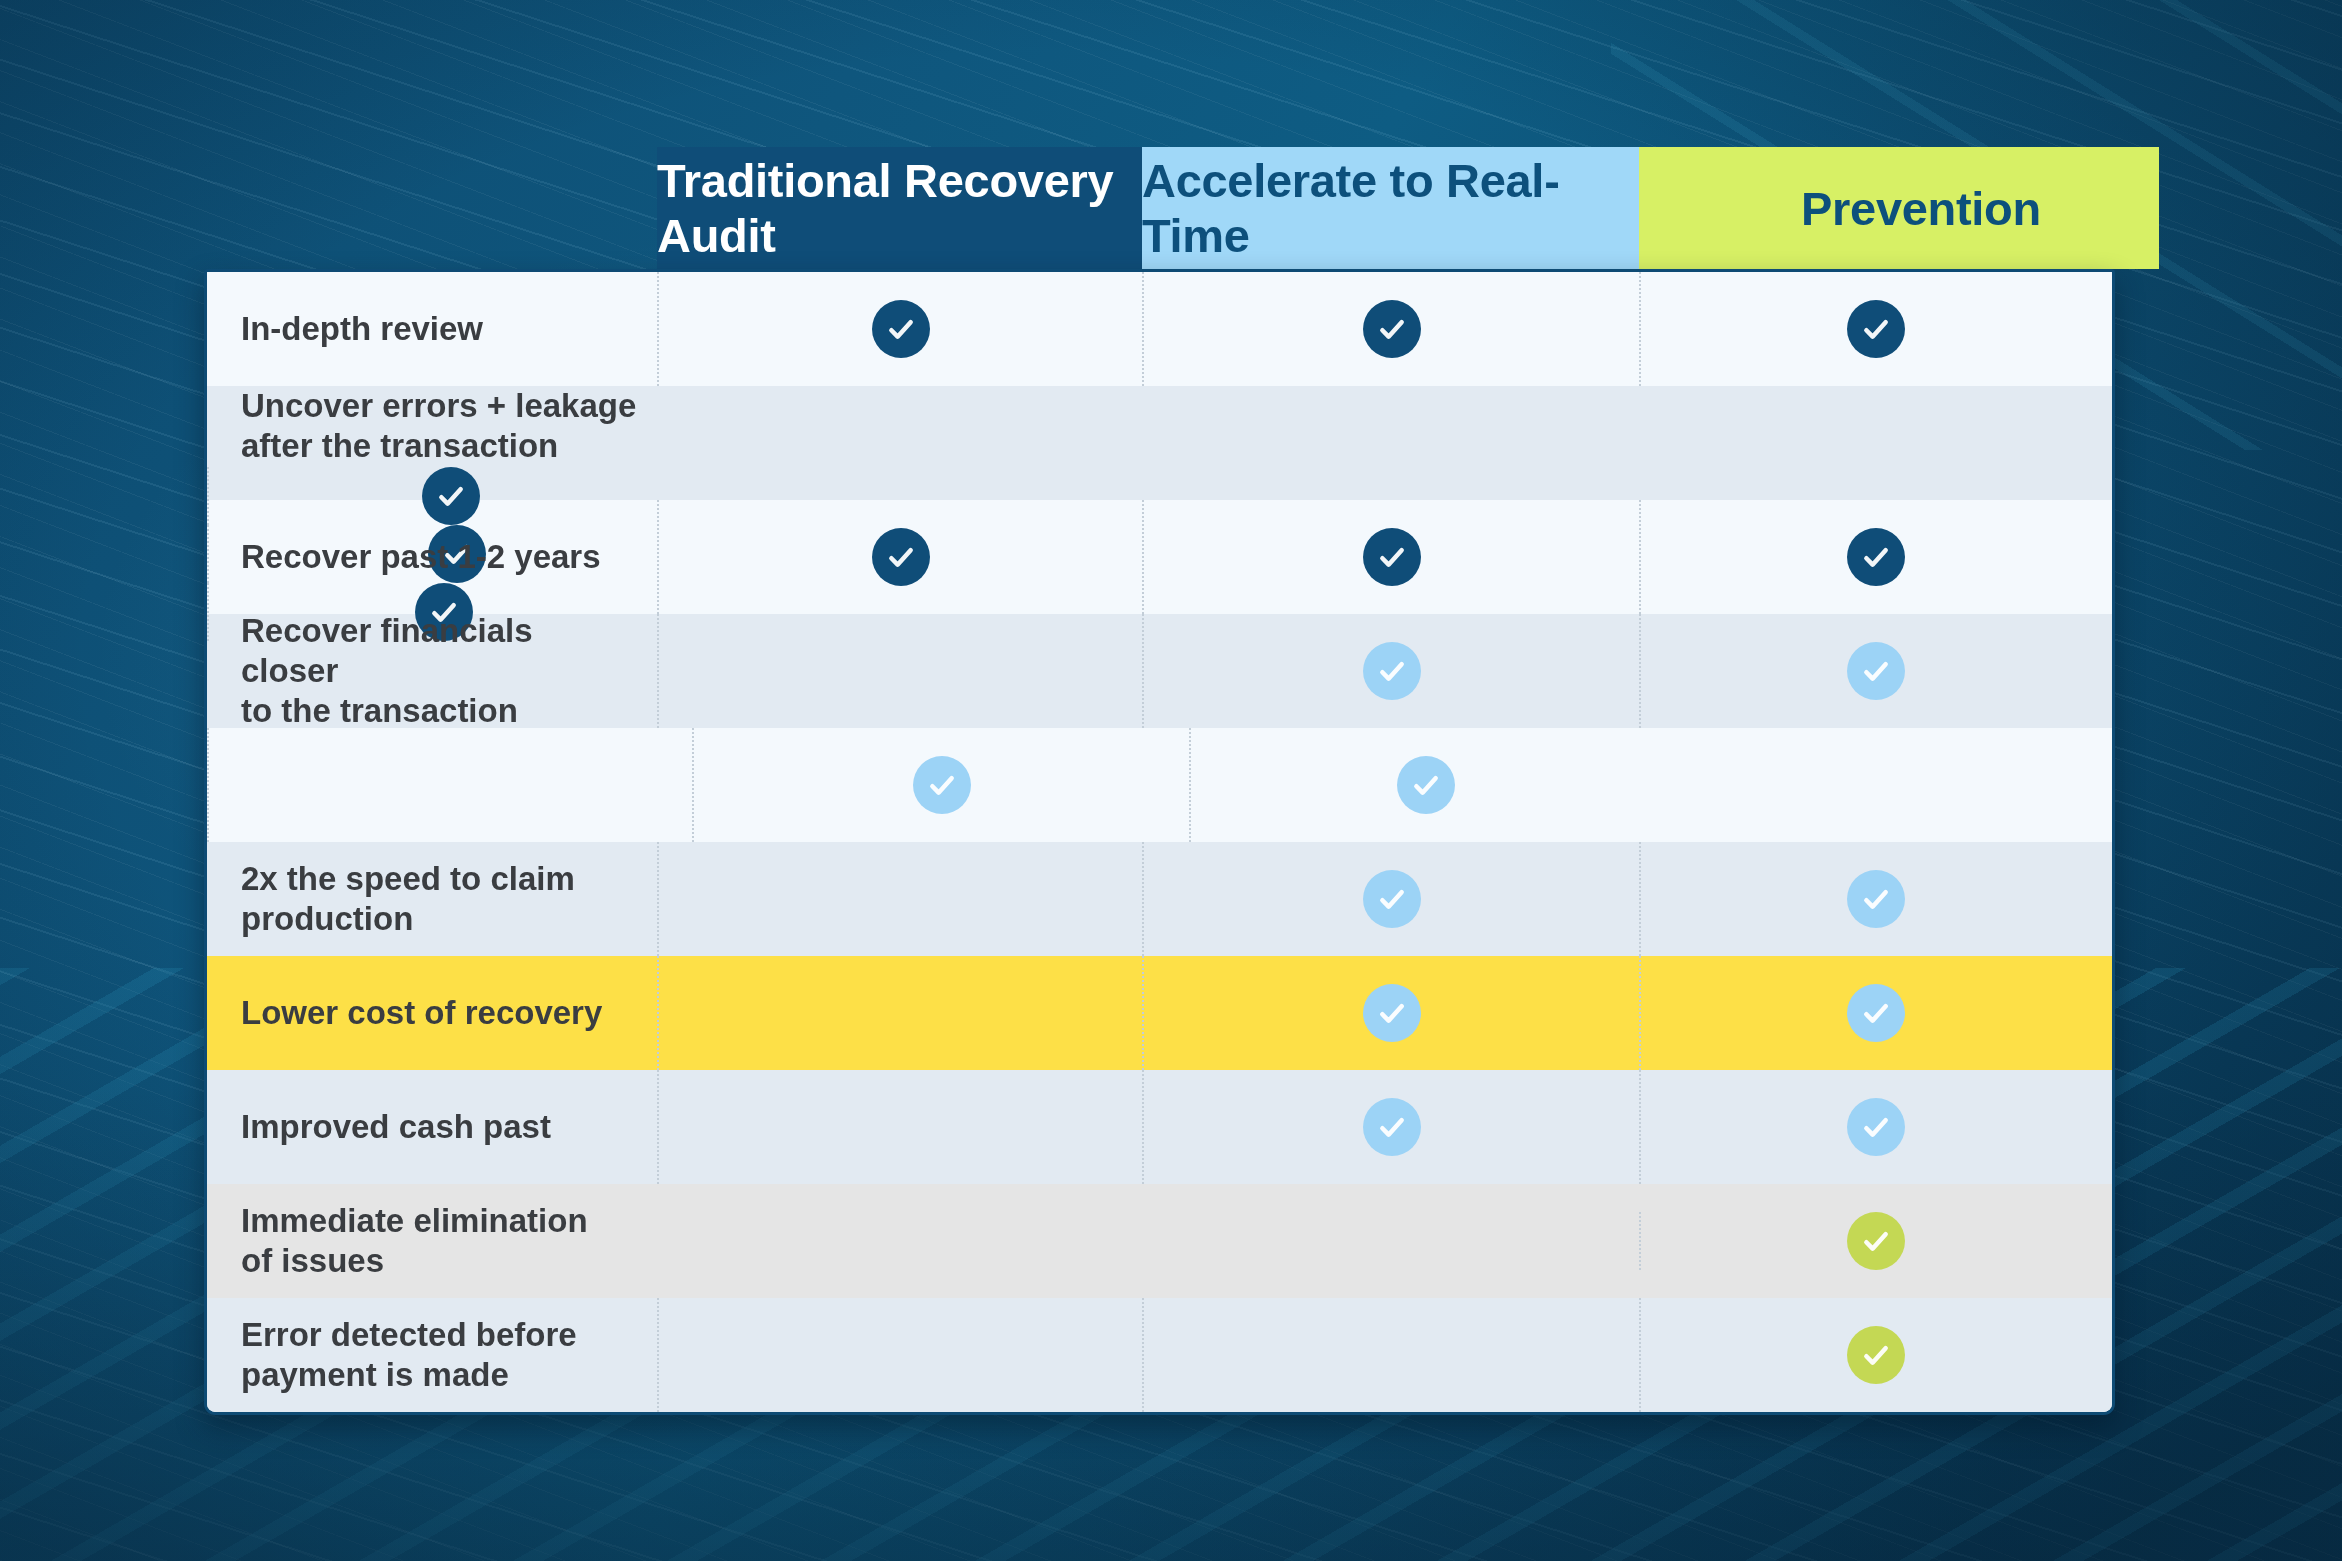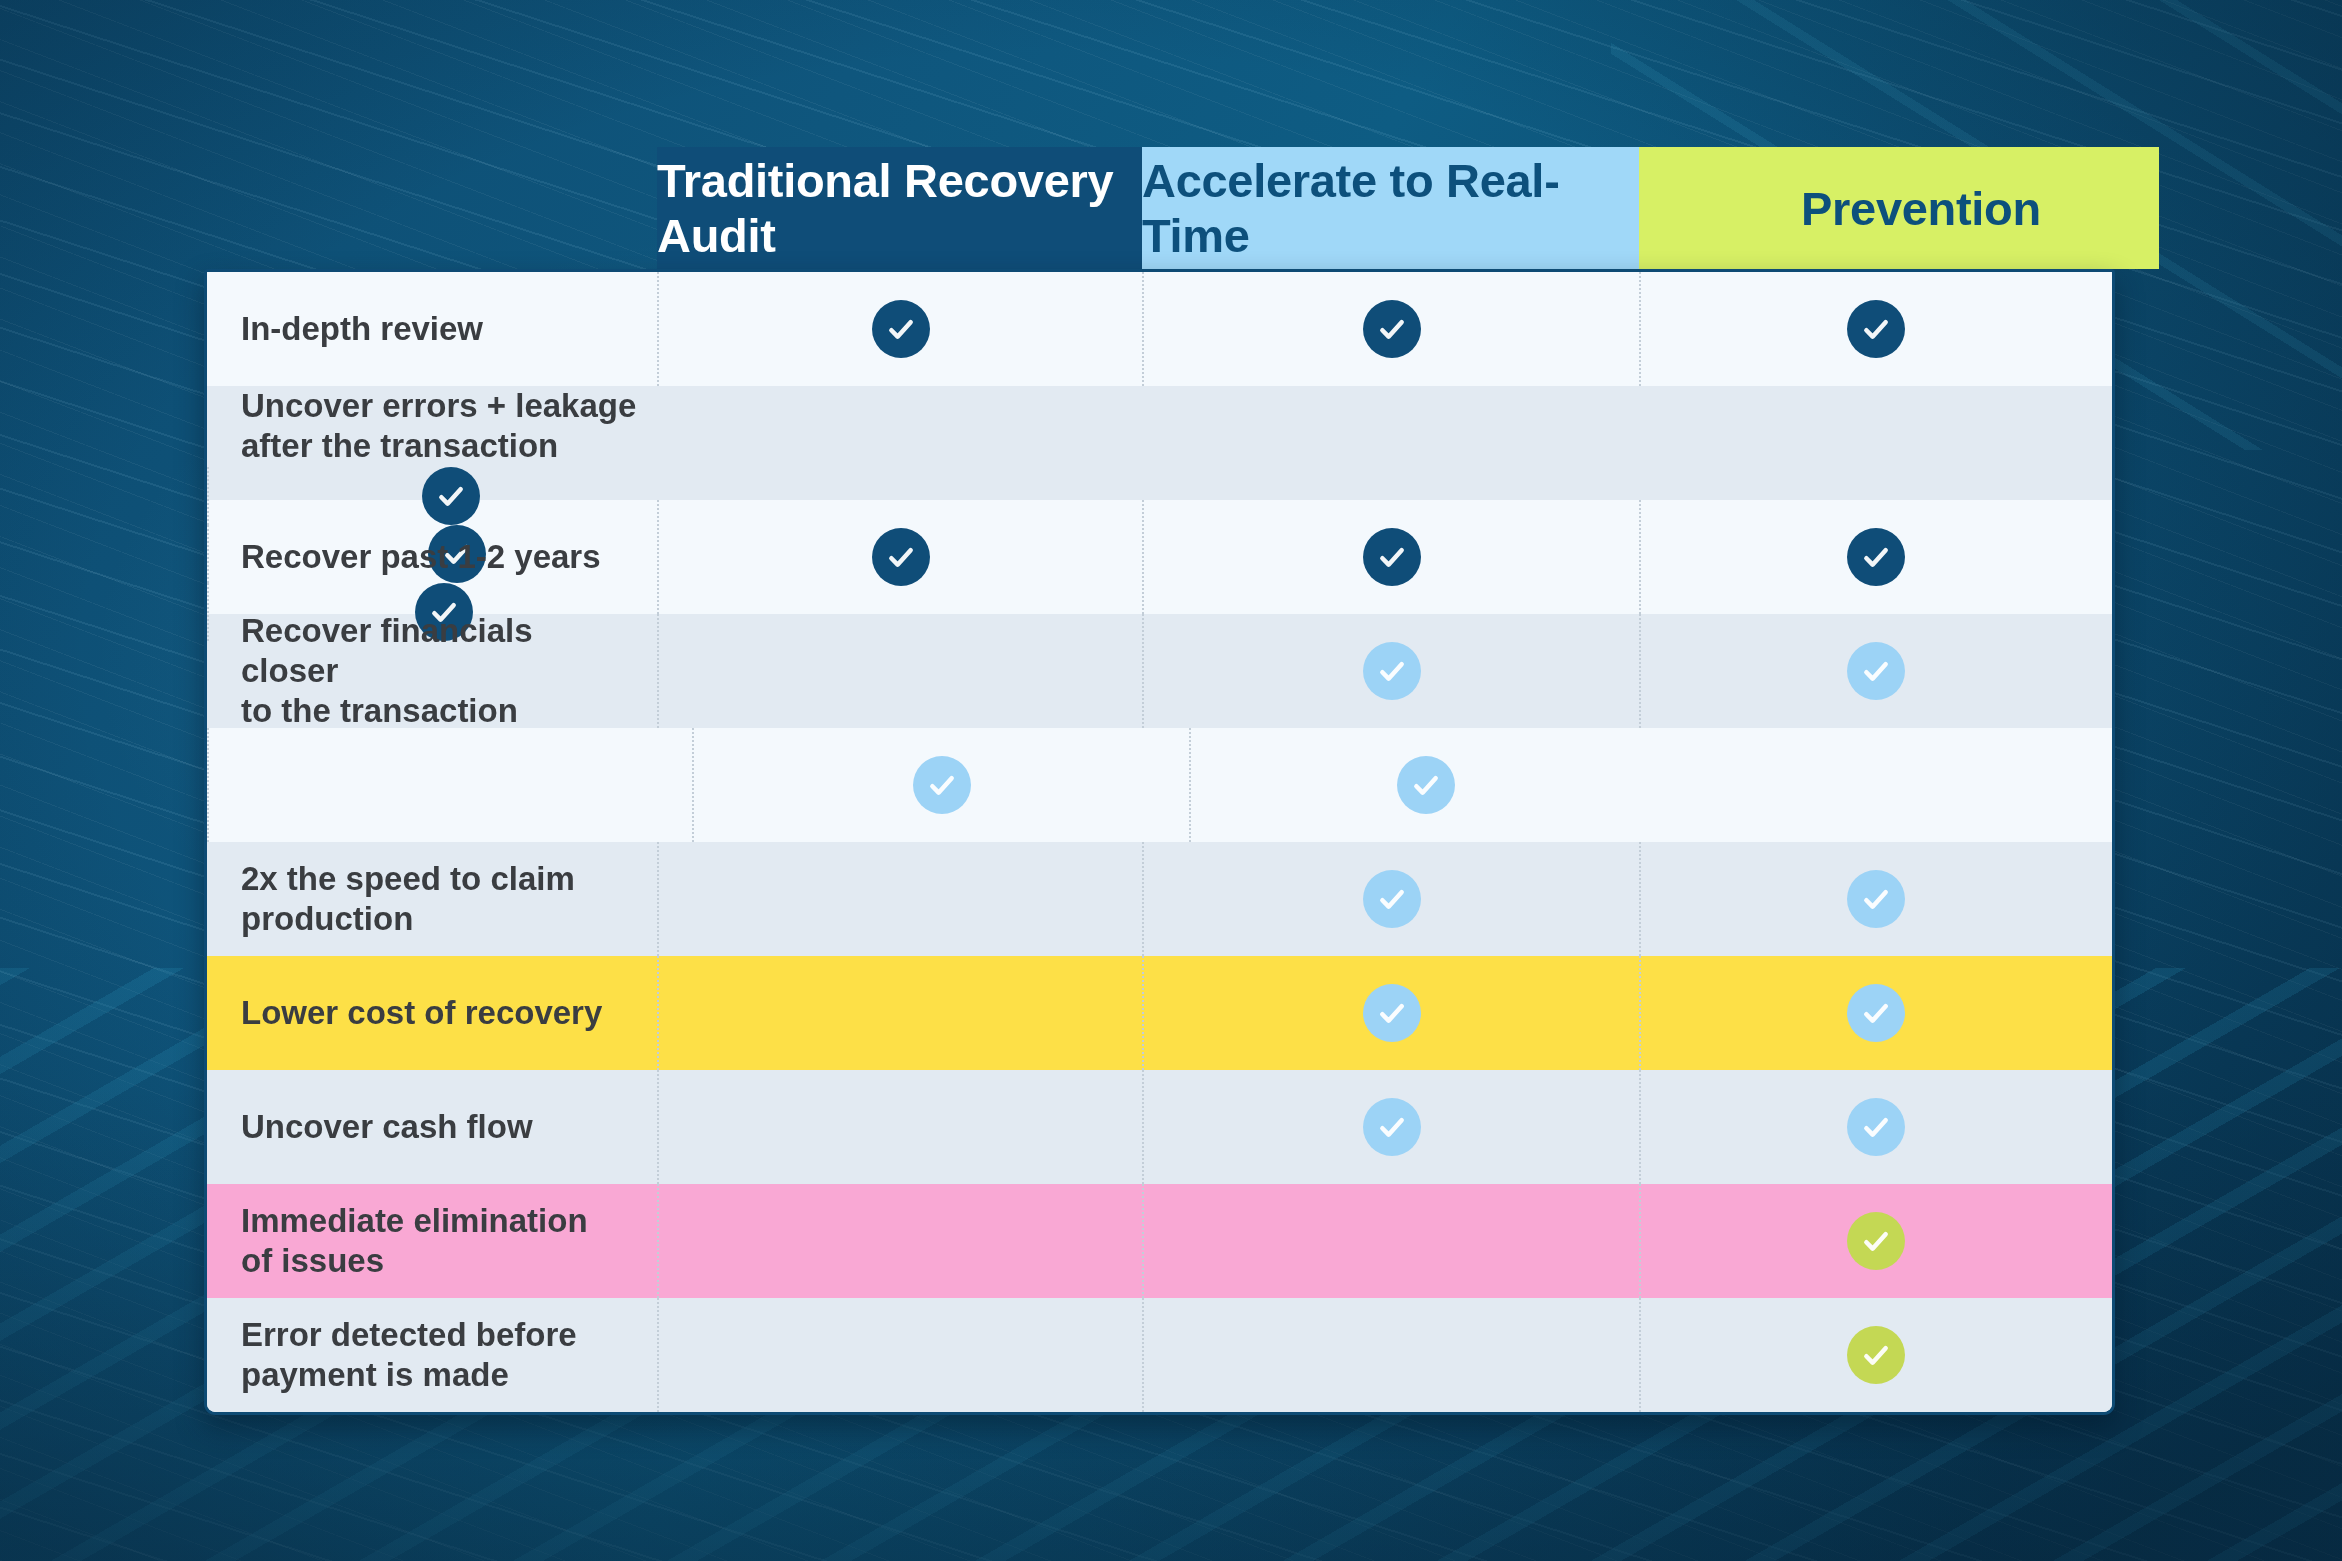--- a/index.html
+++ b/index.html
@@ -211,38 +211,38 @@
         </div>
         <div class="cell check c4">
           <div class="circle" style="background: rgb(156, 211, 246);">
             <svg viewBox="0 0 24 24" width="34" height="34">
               <path d="M5.2 12.9l4.4 4.5 9.2-10.2" fill="none" stroke="rgba(255,255,255,0.95)" stroke-width="3.2" stroke-linecap="round" stroke-linejoin="round"></path>
             </svg>
           </div>
         </div>
       </div>
       <div class="row" style="background: rgb(226, 234, 242);">
-        <div class="cell label">Uncover cash flow</div>
-        <div class="cell check c2"></div>
-        <div class="cell check c3">
-          <div class="circle" style="background: rgb(156, 211, 246);">
-            <svg viewBox="0 0 24 24" width="34" height="34">
-              <path d="M5.2 12.9l4.4 4.5 9.2-10.2" fill="none" stroke="rgba(255,255,255,0.95)" stroke-width="3.2" stroke-linecap="round" stroke-linejoin="round"></path>
-            </svg>
-          </div>
-        </div>
-        <div class="cell check c4">
-          <div class="circle" style="background: rgb(156, 211, 246);">
-            <svg viewBox="0 0 24 24" width="34" height="34">
-              <path d="M5.2 12.9l4.4 4.5 9.2-10.2" fill="none" stroke="rgba(255,255,255,0.95)" stroke-width="3.2" stroke-linecap="round" stroke-linejoin="round"></path>
-            </svg>
-          </div>
-        </div>
-      </div>
-      <div class="row" style="background: #f9a8d4;">
+        <div class="cell label">Improved cash past</div>
+        <div class="cell check c2"></div>
+        <div class="cell check c3">
+          <div class="circle" style="background: rgb(156, 211, 246);">
+            <svg viewBox="0 0 24 24" width="34" height="34">
+              <path d="M5.2 12.9l4.4 4.5 9.2-10.2" fill="none" stroke="rgba(255,255,255,0.95)" stroke-width="3.2" stroke-linecap="round" stroke-linejoin="round"></path>
+            </svg>
+          </div>
+        </div>
+        <div class="cell check c4">
+          <div class="circle" style="background: rgb(156, 211, 246);">
+            <svg viewBox="0 0 24 24" width="34" height="34">
+              <path d="M5.2 12.9l4.4 4.5 9.2-10.2" fill="none" stroke="rgba(255,255,255,0.95)" stroke-width="3.2" stroke-linecap="round" stroke-linejoin="round"></path>
+            </svg>
+          </div>
+        </div>
+      </div>
+      <div class="row" style="background: #e5e5e5; align-items: center;">
         <div class="cell label">Immediate elimination
 of issues</div>
         <div class="cell check c2"></div>
         <div class="cell check c3"></div>
         <div class="cell check c4">
           <div class="circle" style="background: rgb(196, 216, 84);">
             <svg viewBox="0 0 24 24" width="34" height="34">
               <path d="M5.2 12.9l4.4 4.5 9.2-10.2" fill="none" stroke="rgba(255,255,255,0.95)" stroke-width="3.2" stroke-linecap="round" stroke-linejoin="round"></path>
             </svg>
           </div>

